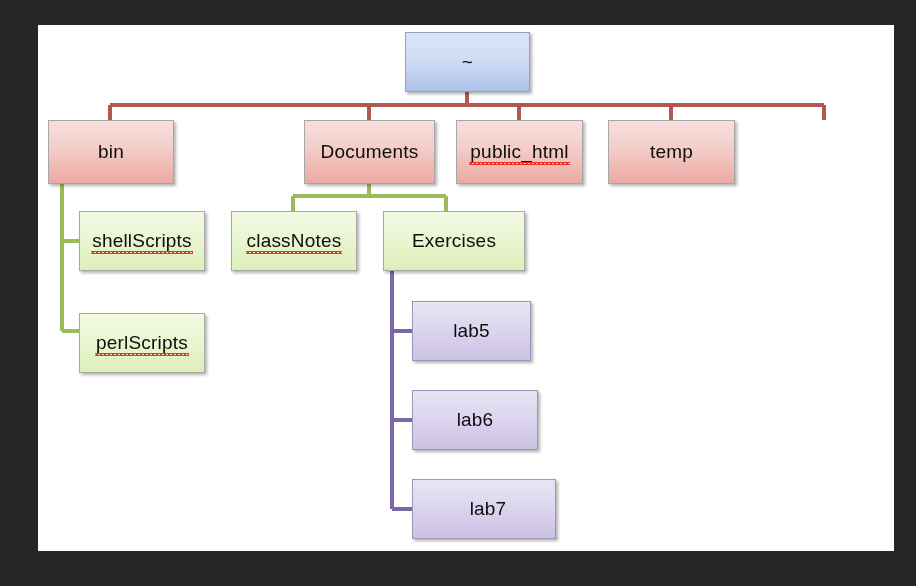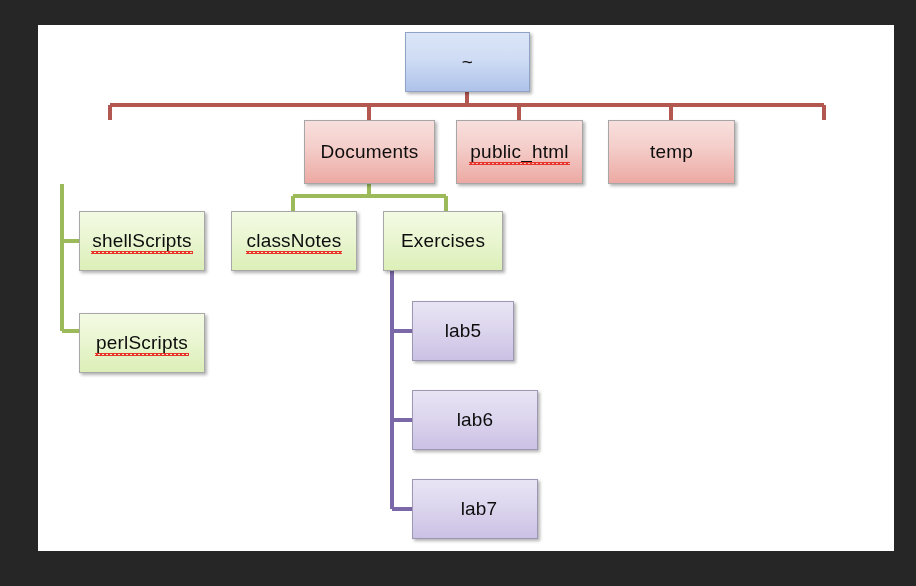--- a/index.html
+++ b/index.html
@@ -115,20 +115,23 @@
       <line x1="392" y1="331" x2="412" y2="331"></line>
       <line x1="392" y1="420" x2="412" y2="420"></line>
       <line x1="392" y1="509" x2="412" y2="509"></line>
     </g>
   </svg>
 
   <div class="node root" style="left:405px; top:32px; width:125px; height:60px;">
     <span class="lbl">~</span>
   </div>
 
+  <div class="node lvl1" style="left:48px; top:120px; width:126px; height:64px;">
+    <span class="lbl">bin</span>
+  </div>
 
   <div class="node lvl1" style="left:304px; top:120px; width:131px; height:64px;">
     <span class="lbl">Documents</span>
   </div>
 
   <div class="node lvl1 squiggle" style="left:456px; top:120px; width:127px; height:64px;">
     <span class="lbl">public_html</span>
   </div>
 
   <div class="node lvl1" style="left:608px; top:120px; width:127px; height:64px;">
@@ -141,29 +144,29 @@
   </div>
 
   <div class="node lvl2 squiggle" style="left:79px; top:313px; width:126px; height:60px;">
     <span class="lbl">perlScripts</span>
   </div>
 
   <div class="node lvl2 squiggle" style="left:231px; top:211px; width:126px; height:60px;justify-content:center;">
     <span class="lbl">classNotes</span>
   </div>
 
-  <div class="node lvl2" style="left:383px; top:211px; width:120px; height:60px;">
+  <div class="node lvl2" style="left:383px; top:211px; width:142px; height:60px;">
     <span class="lbl">Exercises</span>
   </div>
 
-  <div class="node lvl3" style="left:412px; top:301px; width:102px; height:60px;">
+  <div class="node lvl3" style="left:412px; top:301px; width:119px; height:60px;">
     <span class="lbl">lab5</span>
   </div>
 
   <div class="node lvl3" style="left:412px; top:390px; width:126px; height:60px;">
     <span class="lbl">lab6</span>
   </div>
 
-  <div class="node lvl3" style="left:412px; top:479px; width:126px; height:60px;padding-left:8px;">
+  <div class="node lvl3" style="left:412px; top:479px; width:144px; height:60px;padding-left:8px;">
     <span class="lbl">lab7</span>
   </div>
 
 </div>
 
 </body></html>

